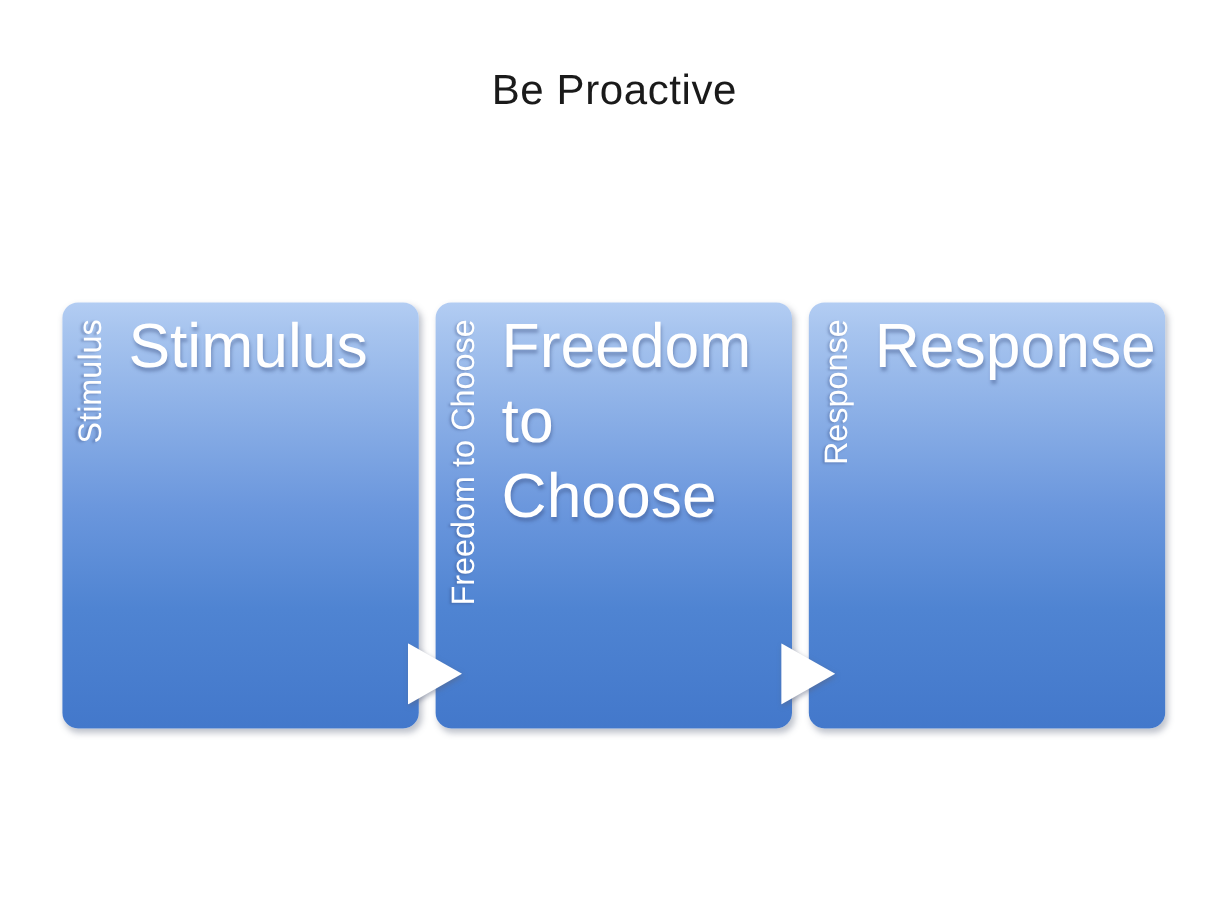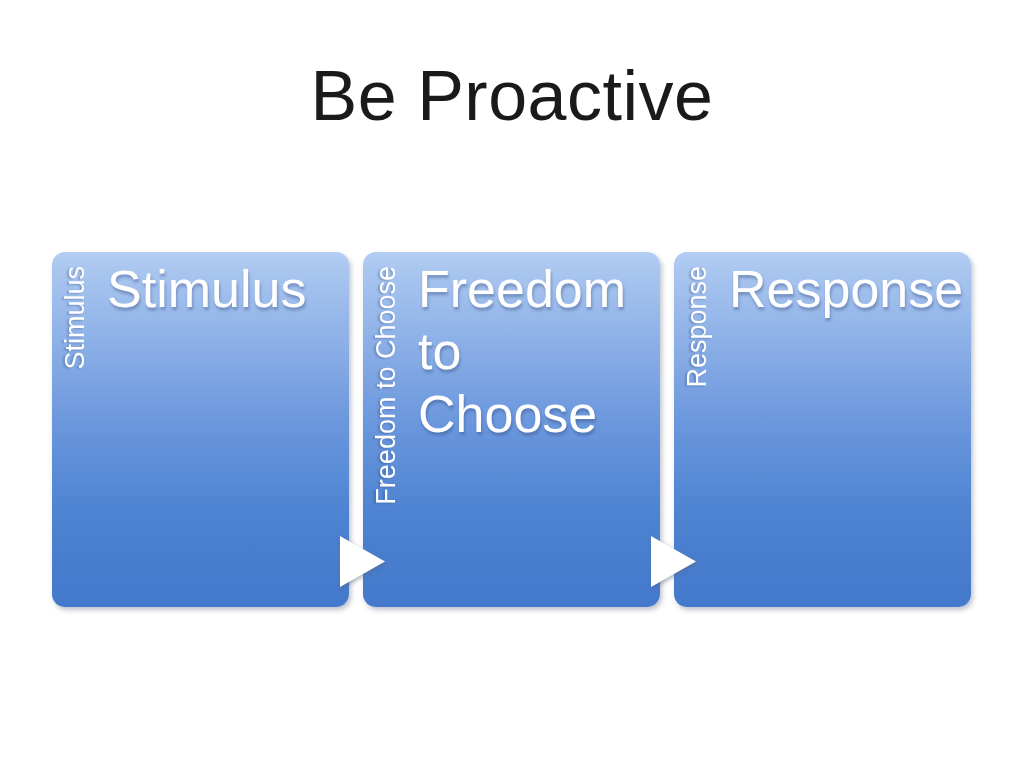--- a/index.html
+++ b/index.html
@@ -13,21 +13,21 @@
     background: #ffffff;
     overflow: hidden;
   }
 
   .slide-title {
     position: absolute;
     top: 56px;
     left: 0;
     width: 100%;
     text-align: center;
-    font-size: 70px;
+    font-size: 35px;
     font-weight: 400;
     color: #1a1a1a;
     letter-spacing: 0.5px;
   }
 
   .process-box {
     position: absolute;
     top: 252px;
     width: 297px;
     height: 355px;

